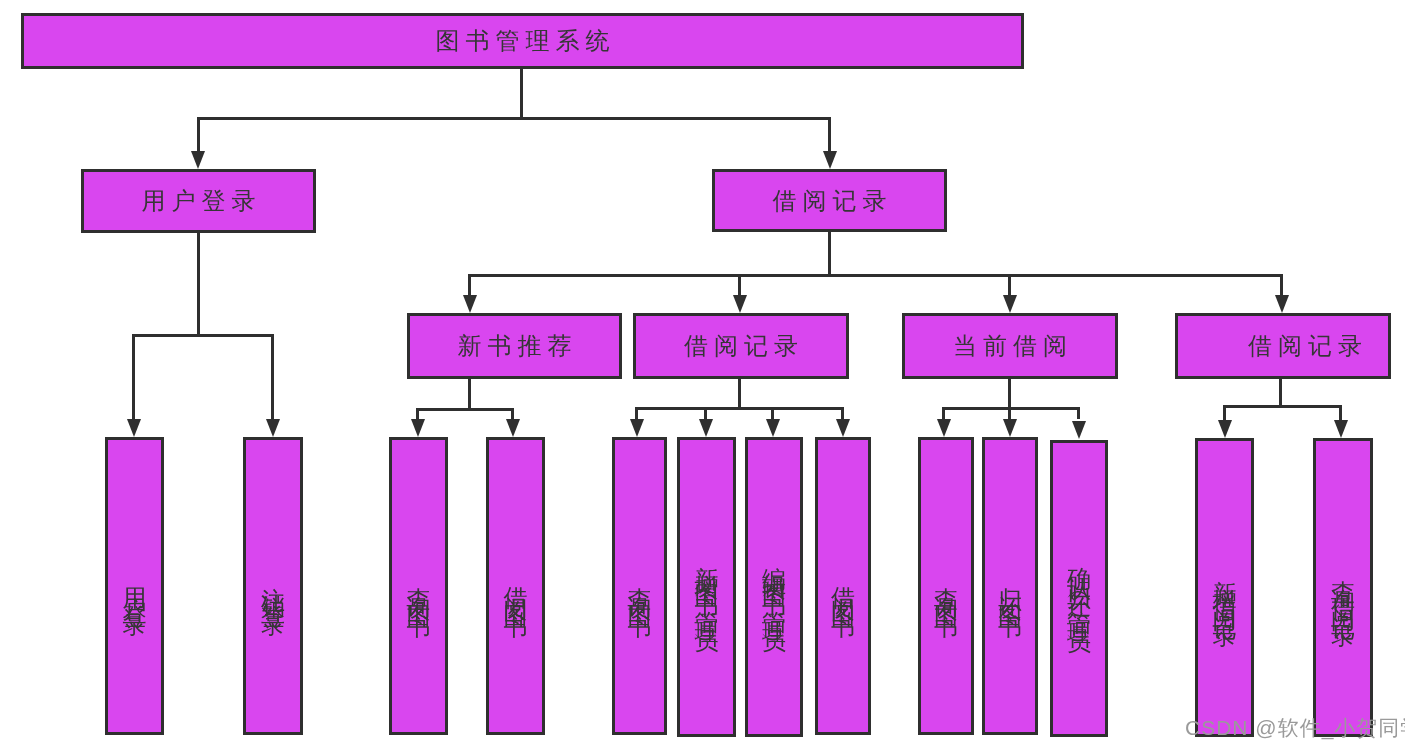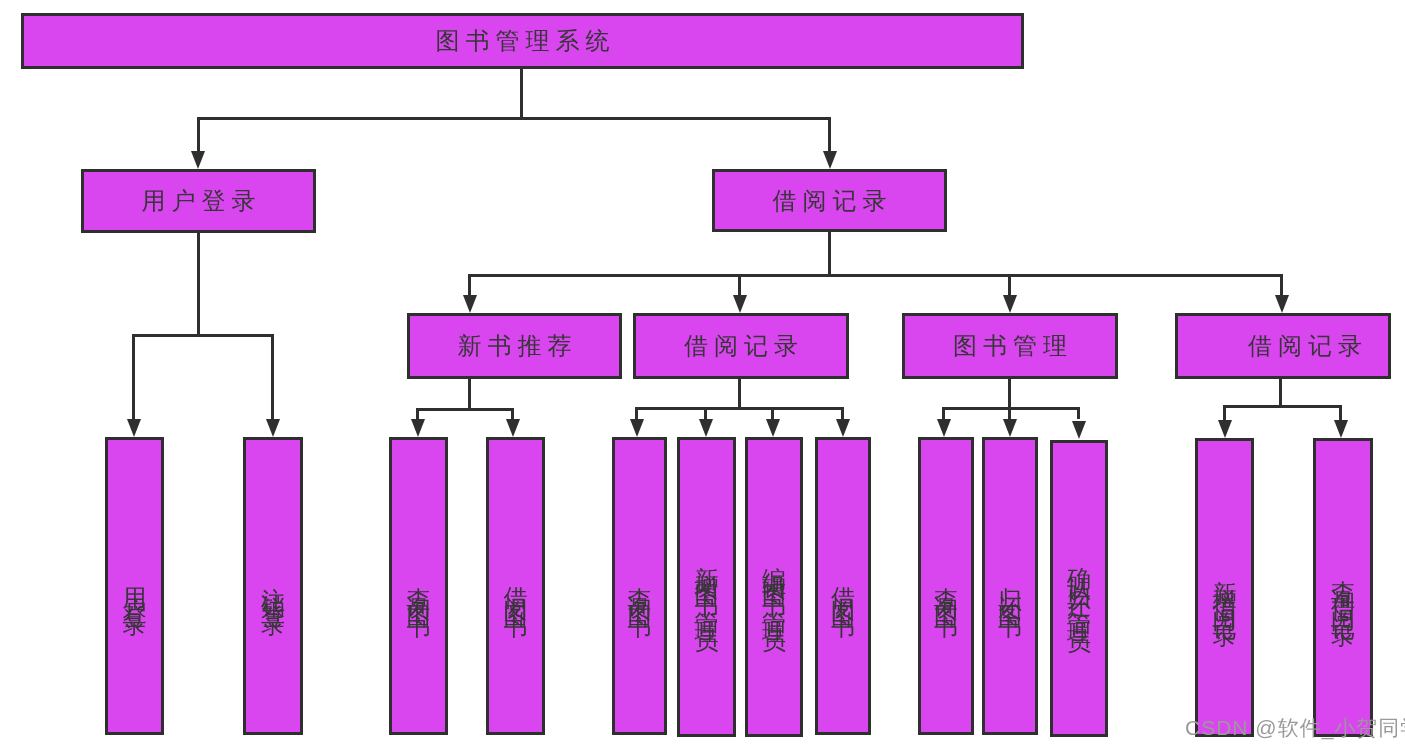--- a/index.html
+++ b/index.html
@@ -58,21 +58,21 @@
   <div class="arrow" style="left:463px;top:295px;"></div>
   <div class="vline" style="left:738px;top:274px;height:22px;"></div>
   <div class="arrow" style="left:733px;top:295px;"></div>
   <div class="vline" style="left:1008px;top:274px;height:22px;"></div>
   <div class="arrow" style="left:1003px;top:295px;"></div>
   <div class="vline" style="left:1280px;top:274px;height:22px;"></div>
   <div class="arrow" style="left:1275px;top:295px;"></div>
 
   <div class="box hbox" style="left:363px;top:313px;width:215px;height:66px;margin-left:44px;">新书推荐</div>
   <div class="box hbox" style="left:633px;top:313px;width:216px;height:66px;">借阅记录</div>
-  <div class="box hbox" style="left:902px;top:313px;width:216px;height:66px;">图书管理</div>
+  <div class="box hbox" style="left:902px;top:313px;width:216px;height:66px;">当前借阅</div>
   <div class="box hbox" style="left:1175px;top:313px;width:216px;height:66px;padding-left:44px;">借阅记录</div>
 
   <div class="vline" style="left:197px;top:232px;height:102px;"></div>
   <div class="hline" style="left:132px;top:334px;width:142px;"></div>
   <div class="vline" style="left:132px;top:334px;height:85px;"></div>
   <div class="arrow" style="left:127px;top:419px;"></div>
   <div class="vline" style="left:271px;top:334px;height:85px;"></div>
   <div class="arrow" style="left:266px;top:419px;"></div>
 
   <div class="vline" style="left:468px;top:379px;height:29px;"></div>

